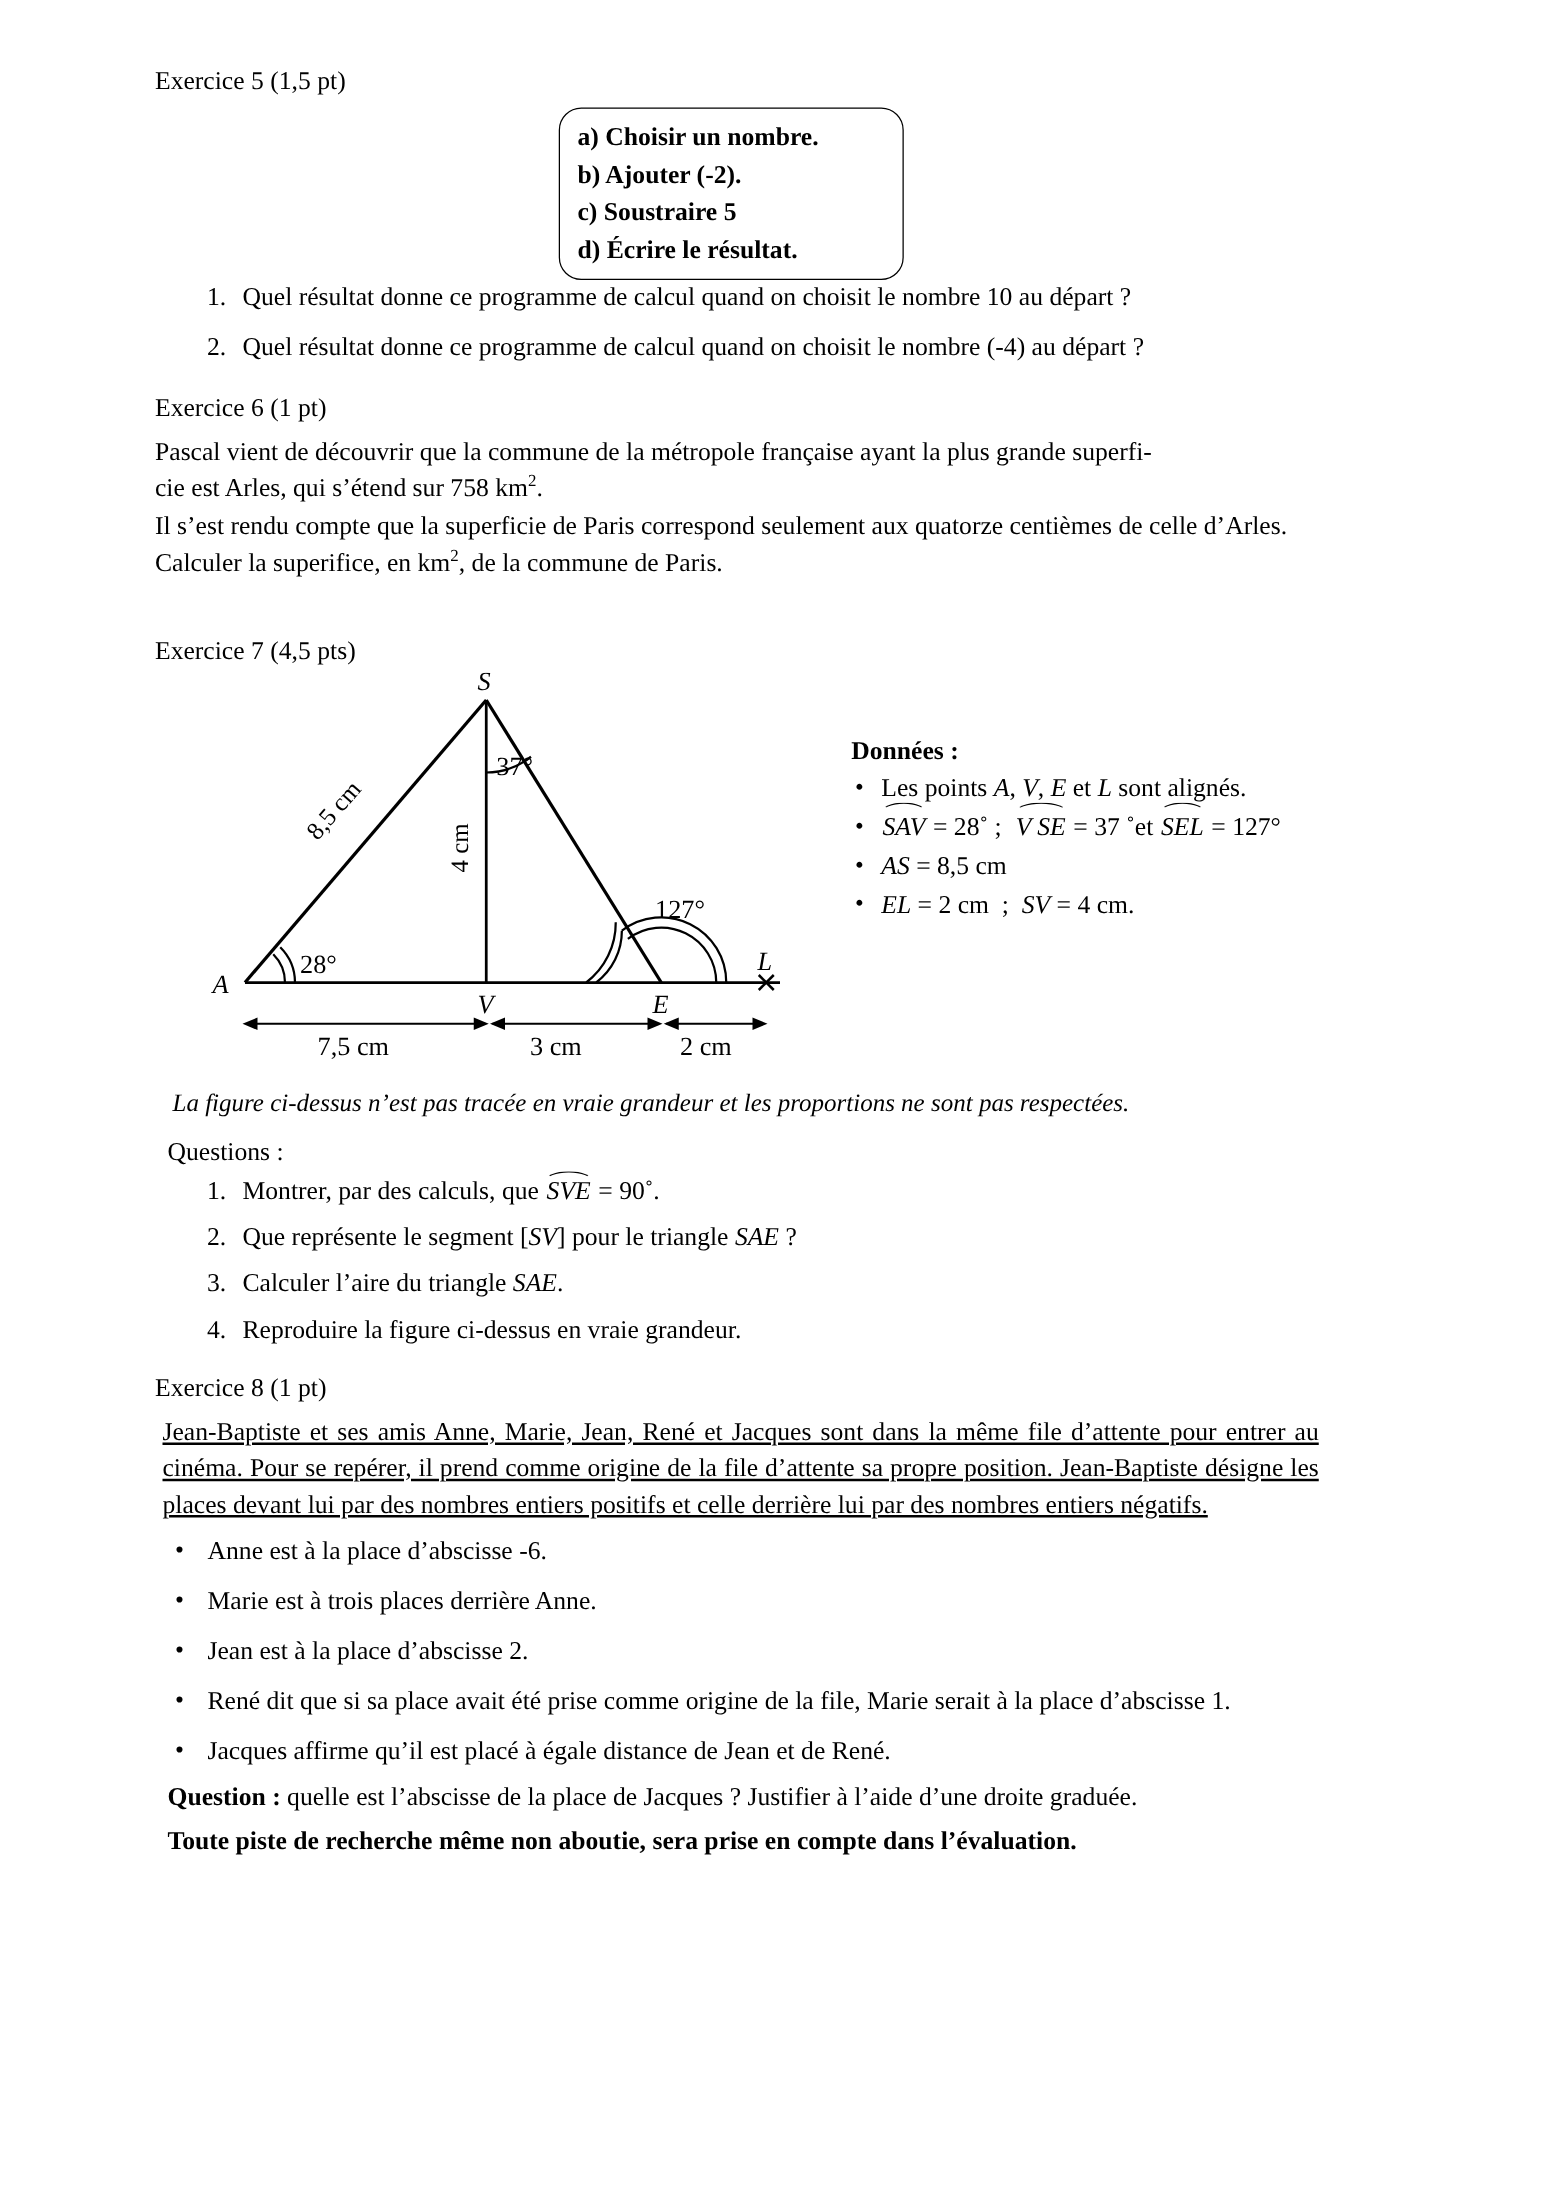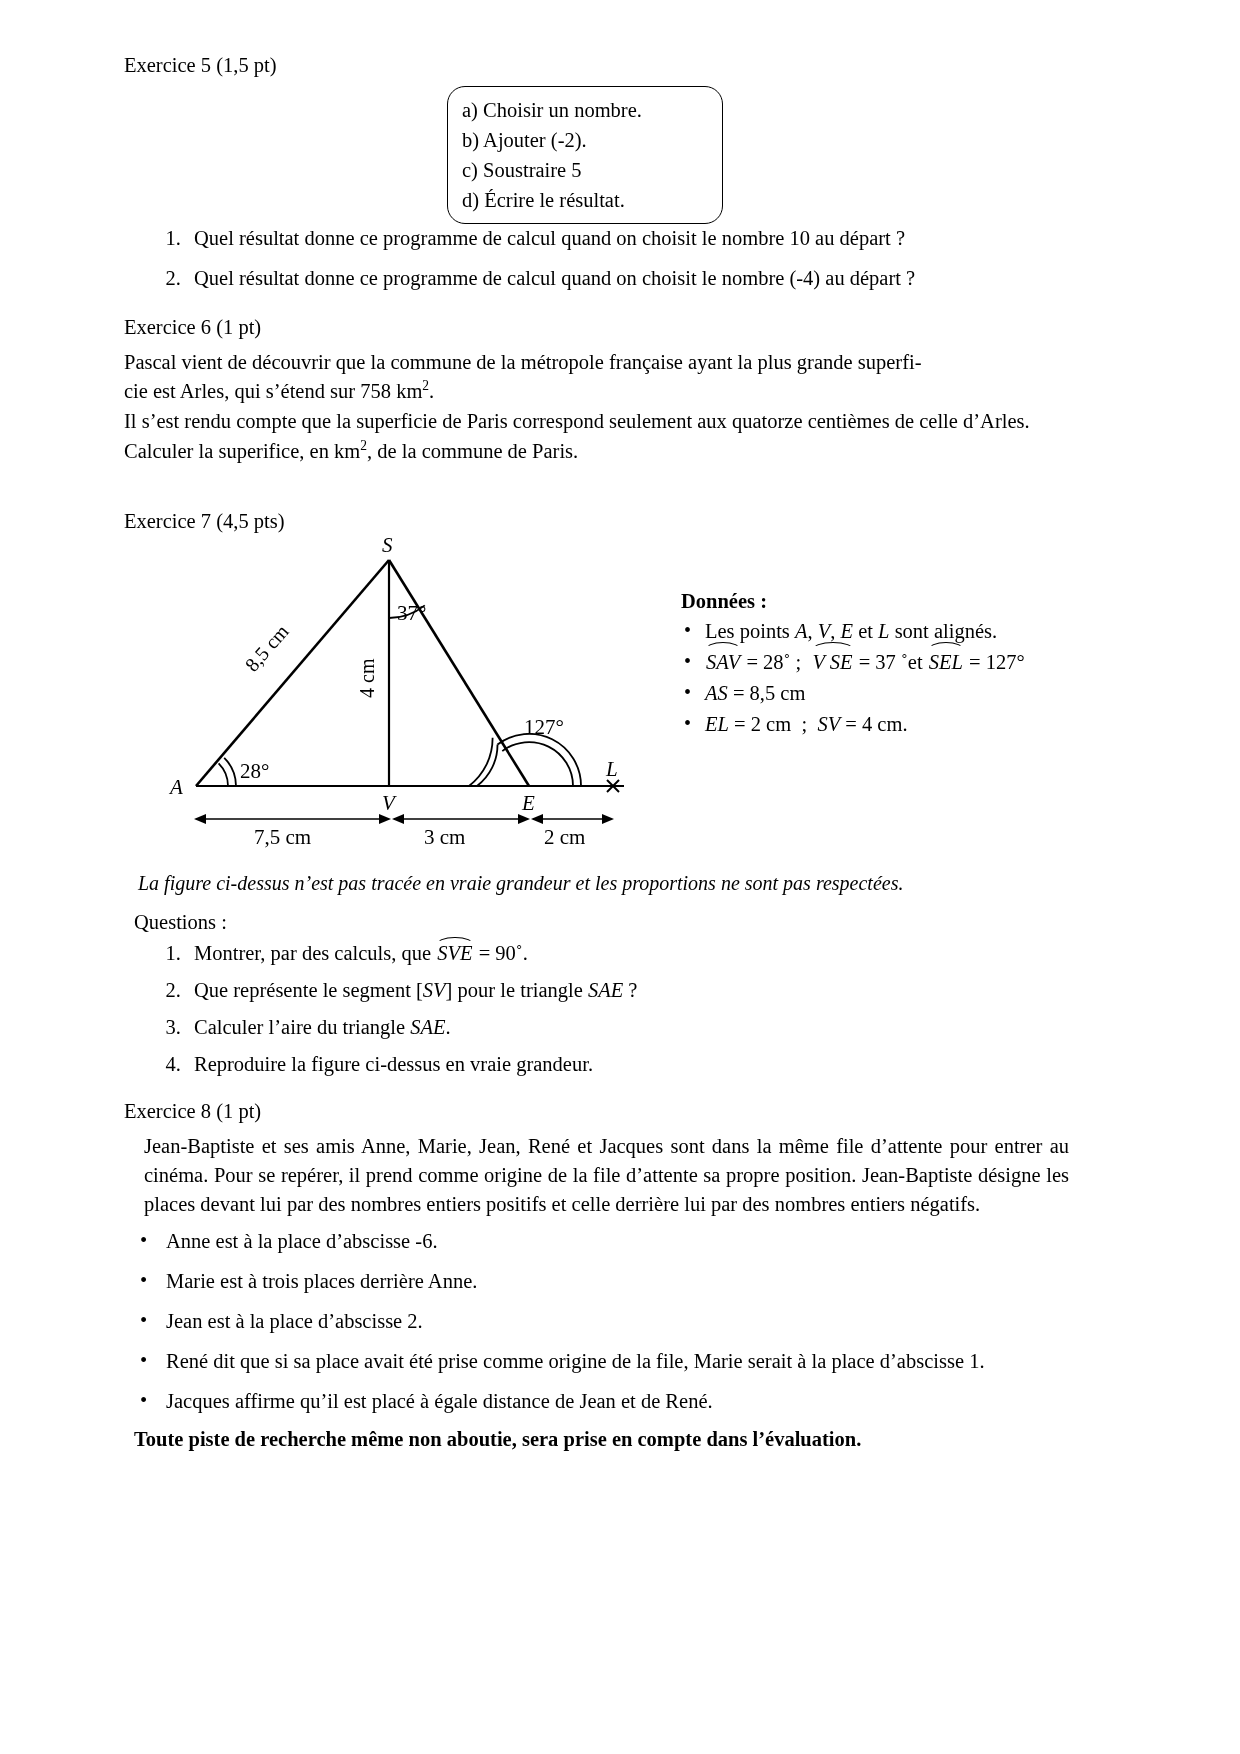--- a/index.html
+++ b/index.html
@@ -45,20 +45,21 @@
   }
   .prog-box {
     position: absolute;
     left: 323px;
     top: 0;
     width: 276px;
     padding: 8px 0 8px 14px;
     border: 1.6px solid #000;
     border-radius: 18px;
     box-sizing: border-box;
+    font-weight: bold;
   }
   .prog-box div {
     font-size: 20.5px;
     line-height: 1.47;
   }
 
   ol.qlist {
     margin: 6px 0 0 0;
     padding-left: 62px;
     font-size: 20.5px;
@@ -147,21 +148,21 @@
   }
   ol.q7list {
     margin: 8px 0 0 0;
     padding-left: 62px;
     font-size: 20.5px;
   }
   ol.q7list li { margin-bottom: 14px; padding-left: 8px; }
 
   
   .ex8 { margin-top: 22px; }
-  .ex8 .body { margin-left: 20px; margin-top: 6px; width: 925px; }
+  .ex8 .body { margin-left: 6px; margin-top: 6px; width: 925px; text-decoration: underline; }
   .ex8 .body p { margin: 0; font-size: 20.5px; line-height: 1.42; text-align: justify; }
 
   ul.bullets {
     list-style: none;
     margin: 8px 0 0 0;
     padding: 0 0 0 14px;
   }
   ul.bullets li {
     font-size: 20.5px;
     line-height: 1.42;
@@ -315,17 +316,20 @@
     </div>
 
     <ul class="bullets">
       <li>Anne est à la place d’abscisse -6.</li>
       <li>Marie est à trois places derrière Anne.</li>
       <li>Jean est à la place d’abscisse 2.</li>
       <li>René dit que si sa place avait été prise comme origine de la file, Marie serait à la place d’abscisse 1.</li>
       <li>Jacques affirme qu’il est placé à égale distance de Jean et de René.</li>
     </ul>
 
+    <div class="final-q">
+      <span class="bold">Question :</span><span> quelle est l’abscisse de la place de Jacques ? Justifier à l’aide d’une droite graduée.</span>
+    </div>
 
     <div class="final-note">Toute piste de recherche même non aboutie, sera prise en compte dans l’évaluation.</div>
   </div>
 
 </div>
 
 </body></html>

